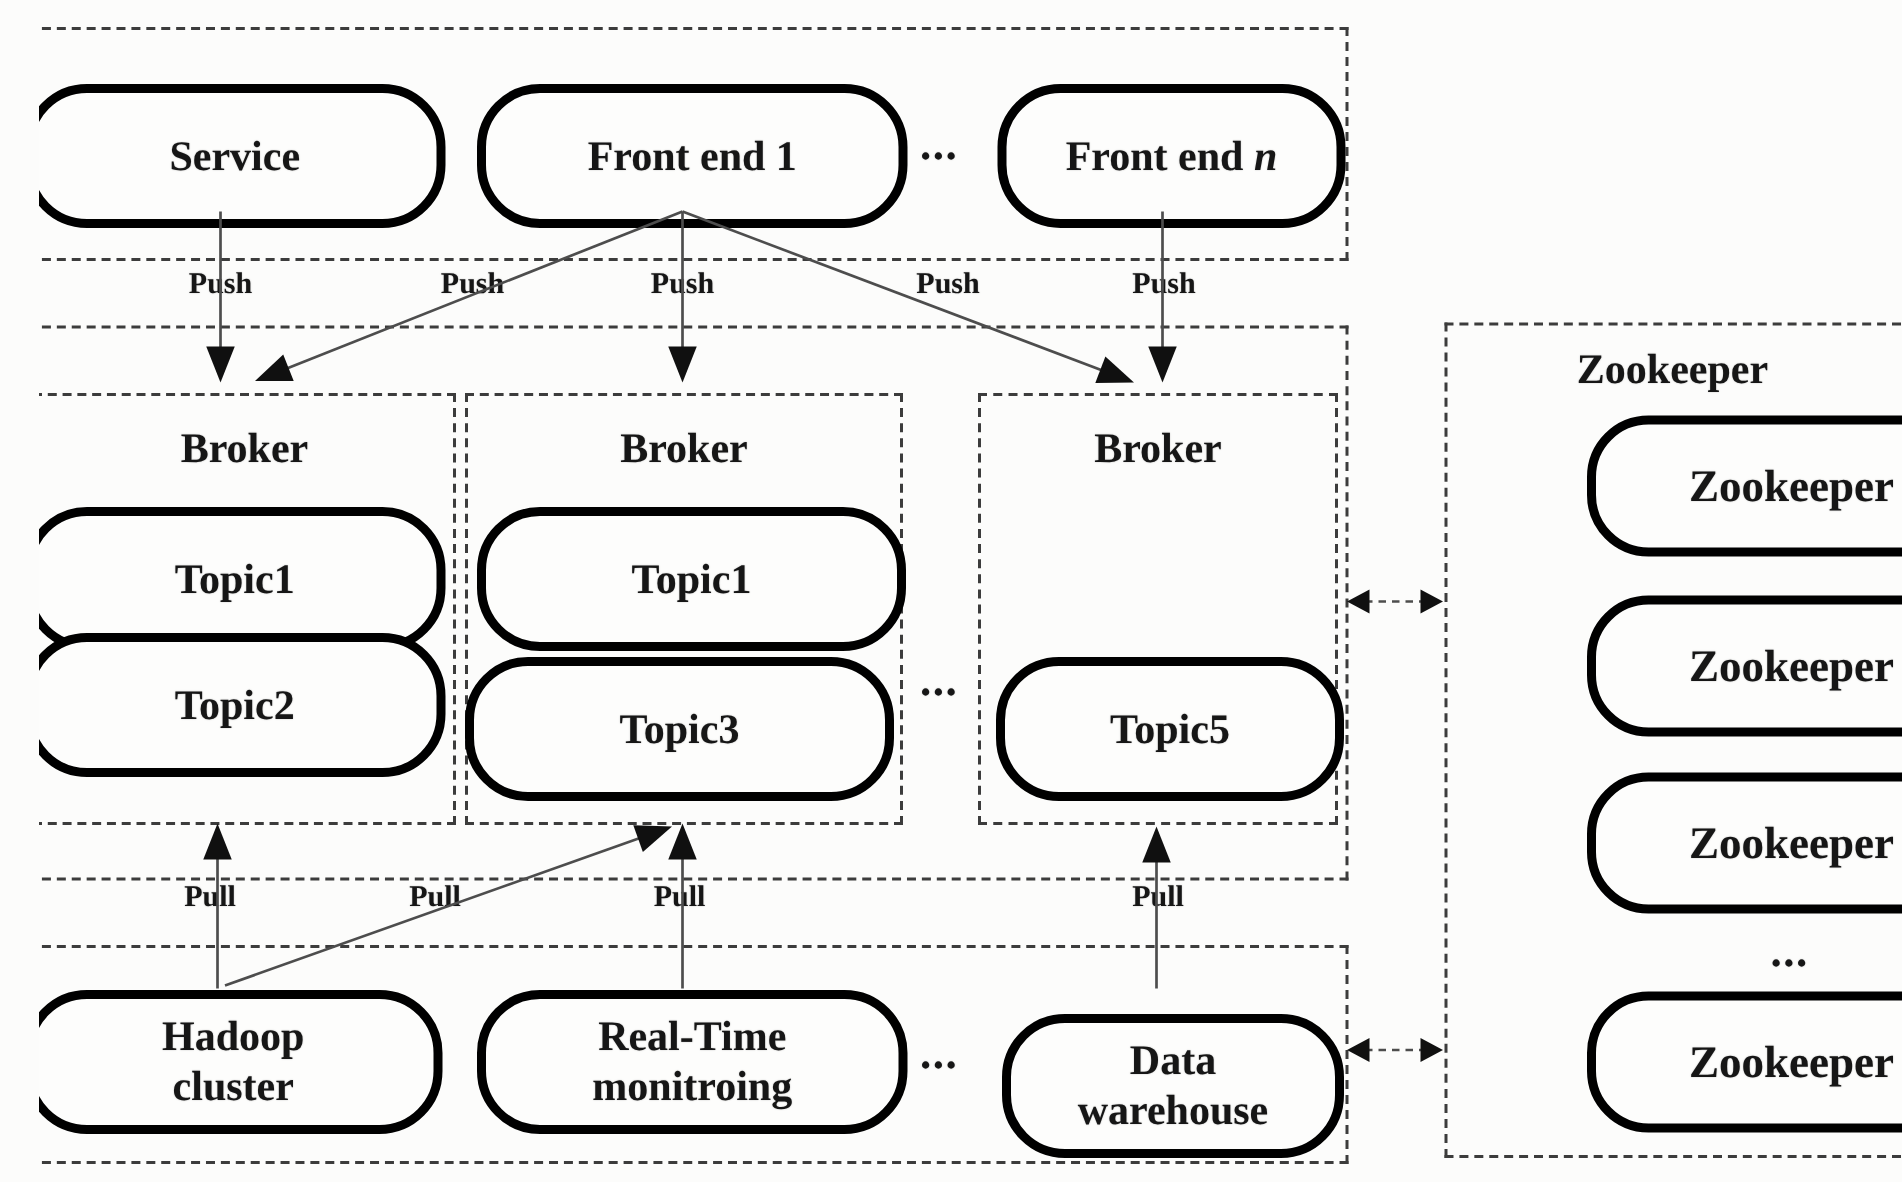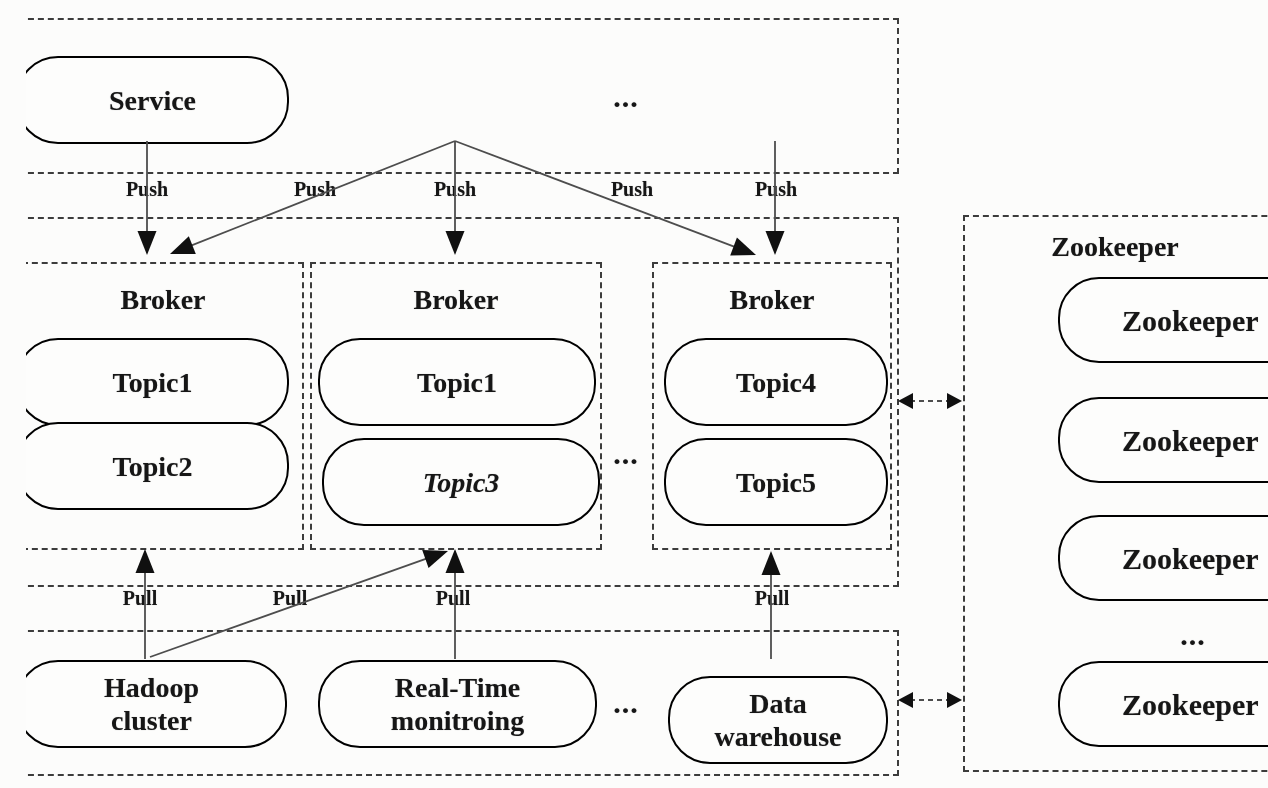--- a/index.html
+++ b/index.html
@@ -5,21 +5,21 @@
   html,body{margin:0;padding:0;background:#ffffff;}
   #canvas{
     position:relative;width:1268px;height:788px;background:#fcfcfb;
     overflow:hidden;font-family:"Liberation Serif","DejaVu Serif",serif;
     color:#161616;
   }
   
   #stage{position:absolute;left:26px;top:0;width:1242px;height:788px;overflow:hidden;}
   .dashedbox{position:absolute;border:2px dashed #3c3c3c;background:transparent;}
   .oval{
-    position:absolute;height:84px;border:2px solid #000000;border-radius:42px;
+    position:absolute;height:84px;border:6px solid #000000;border-radius:42px;
     background:#fdfdfc;display:flex;align-items:center;justify-content:center;
     font-weight:bold;font-size:28px;text-align:center;line-height:33px;
     text-shadow:0 0 1px rgba(40,40,40,.35);
   }
   .label{
     position:absolute;font-weight:bold;font-size:20px;text-align:center;
     text-shadow:0 0 1px rgba(40,40,40,.35);white-space:nowrap;
   }
   .boxtitle{
     position:absolute;left:0;right:0;top:20px;text-align:center;
@@ -39,21 +39,27 @@
     <div class="dashedbox" style="left:-8px;top:18px;width:877px;height:152px;"></div>
     <div class="dashedbox" style="left:-8px;top:217px;width:877px;height:366px;"></div>
     <div class="dashedbox" style="left:-8px;top:630px;width:877px;height:142px;"></div>
     <div class="dashedbox" style="left:937px;top:215px;width:360px;height:553px;">
       <div class="boxtitle" style="top:14px;left:0;width:300px;">Zookeeper</div>
     </div>
 
     <div class="oval" style="left:-10px;top:56px;width:269px;">
       <span>Service</span>
     </div>
+    <div class="oval" style="left:292px;top:56px;width:275px;">
+      <span>Front end 1</span>
+    </div>
     <div class="dots" style="left:578px;top:80px;">...</div>
+    <div class="oval" style="left:639px;top:56px;width:220px;">
+      <span><span>Front end </span><i>n</i></span>
+    </div>
 
     <div class="label" style="left:71px;top:178px;width:100px;">Push</div>
     <div class="label" style="left:239px;top:178px;width:100px;">Push</div>
     <div class="label" style="left:379px;top:178px;width:100px;">Push</div>
     <div class="label" style="left:556px;top:178px;width:100px;">Push</div>
     <div class="label" style="left:700px;top:178px;width:100px;">Push</div>
 
     <div class="dashedbox" style="left:-4px;top:262px;width:278px;height:284px;">
       <div class="boxtitle">Broker</div>
     </div>
@@ -63,31 +69,28 @@
     <div class="oval" style="left:-10px;top:422px;width:269px;">
       <span>Topic2</span>
     </div>
 
     <div class="dashedbox" style="left:284px;top:262px;width:288px;height:284px;">
       <div class="boxtitle">Broker</div>
     </div>
     <div class="oval" style="left:292px;top:338px;width:274px;">
       <span>Topic1</span>
     </div>
-    <div class="oval" style="left:296px;top:438px;width:274px;font-style:italic;">
+    <div class="oval" style="left:284px;top:438px;width:274px;">
       <span>Topic3</span>
     </div>
 
     <div class="dots" style="left:578px;top:437px;">...</div>
 
     <div class="dashedbox" style="left:626px;top:262px;width:236px;height:284px;">
       <div class="boxtitle">Broker</div>
-    </div>
-    <div class="oval" style="left:638px;top:338px;width:220px;">
-      <span>Topic4</span>
     </div>
     <div class="oval" style="left:638px;top:438px;width:220px;">
       <span>Topic5</span>
     </div>
 
     <div class="oval zknode" style="left:1032px;top:277px;width:250px;">
       <span>Zookeeper</span>
     </div>
     <div class="oval zknode" style="left:1032px;top:397px;width:250px;">
       <span>Zookeeper</span>

